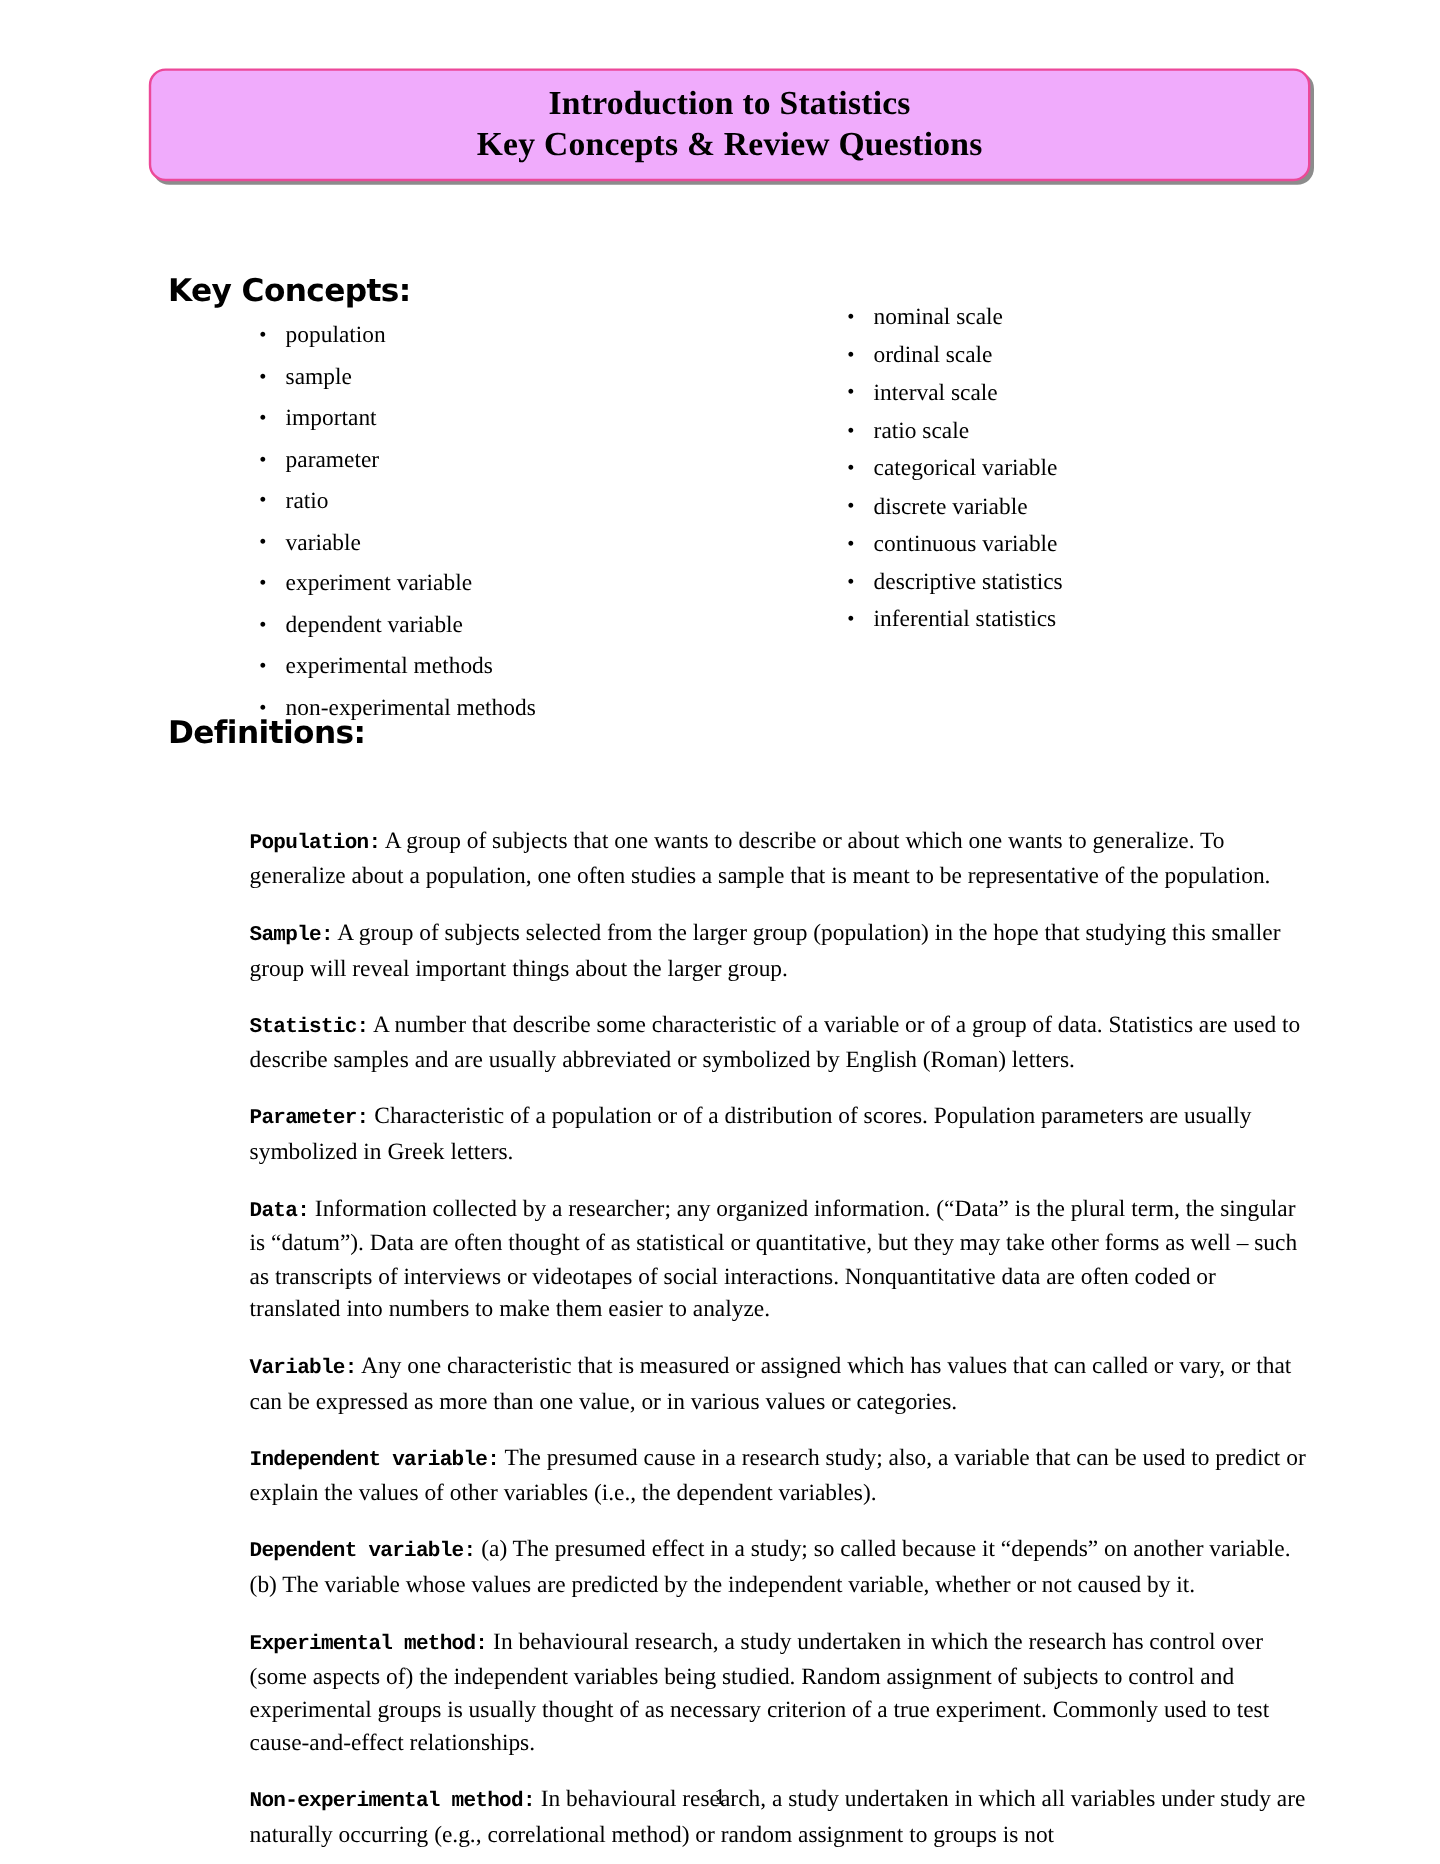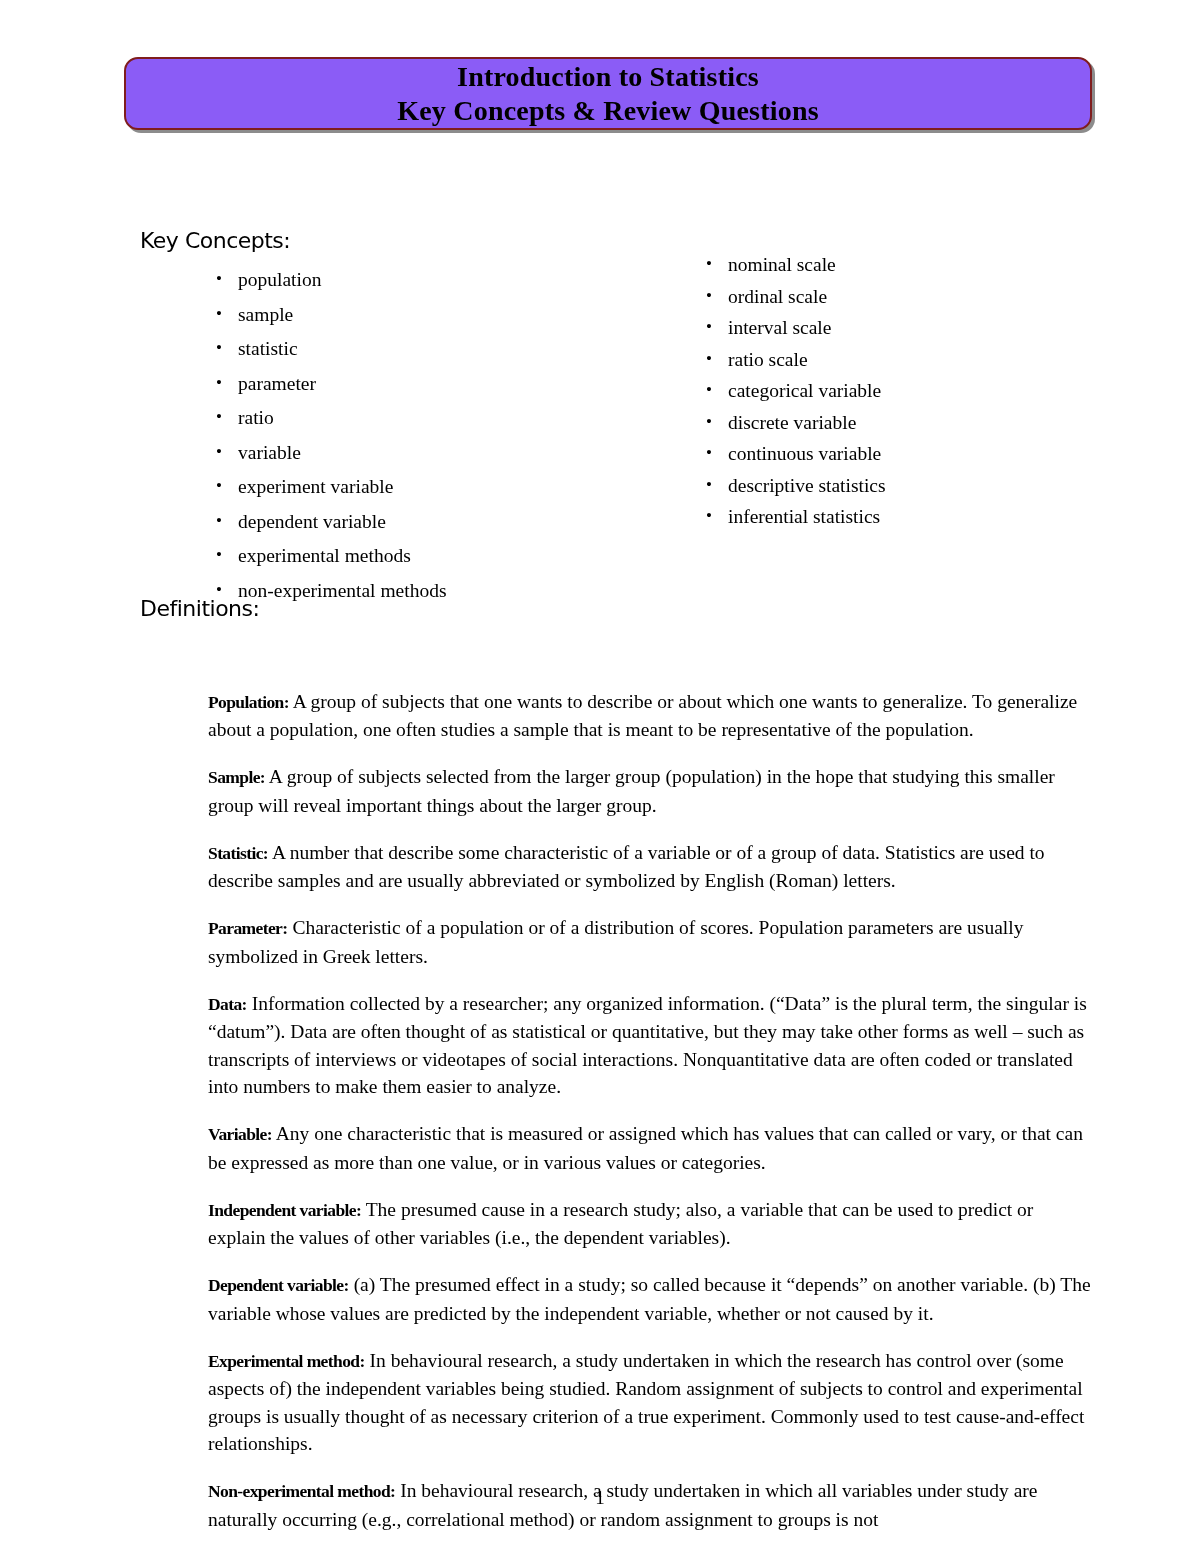--- a/index.html
+++ b/index.html
@@ -21,45 +21,45 @@
     height: 1553px;
     box-sizing: border-box;
     padding: 0;
   }
   
   .title-banner {
     position: absolute;
     left: 124px;
     top: 57px;
     width: 968px;
-    height: 73px;
-    background: #8b5cf6;
-    border: 2px solid #7f1d1d;
+    height: 94px;
+    background: #f0abfc;
+    border: 2px solid #ec4899;
     border-radius: 14px;
     box-sizing: border-box;
     display: flex;
     flex-direction: column;
     align-items: center;
     justify-content: center;
     box-shadow: 3px 3px 0 rgba(0,0,0,0.45);
   }
   .title-line {
     font-family: "Liberation Serif", serif;
     font-weight: bold;
     font-size: 28px;
     line-height: 34px;
     text-align: center;
     letter-spacing: 0.2px;
   }
   
   .section-heading {
     position: absolute;
     font-family: "DejaVu Sans", sans-serif;
-    font-weight: normal;
-    font-size: 22px;
+    font-weight: bold;
+    font-size: 26px;
     letter-spacing: -0.5px;
   }
   #key-concepts-heading { left: 140px; top: 228px; }
   #definitions-heading  { left: 140px; top: 596px; }
 
   
   .concepts-col {
     position: absolute;
     list-style: none;
     margin: 0;
@@ -92,21 +92,21 @@
     width: 884px;
   }
   .def {
     margin-bottom: 14px;
     font-family: "Liberation Serif", serif;
     font-size: 19.5px;
     line-height: 27.5px;
     text-align: left;
   }
   .def .term {
-    font-family: Liberation Serif, serif;
+    font-family: Liberation Mono, monospace;
     font-weight: bold;
     font-size: 17.5px;
     letter-spacing: -0.6px;
   }
   
   .page-number {
     position: absolute;
     left: 0;
     right: 0;
     top: 1487px;
@@ -123,21 +123,21 @@
   <div class="title-banner">
     <div class="title-line">Introduction to Statistics</div>
     <div class="title-line">Key Concepts &amp; Review Questions</div>
   </div>
 
   <div class="section-heading" id="key-concepts-heading">Key Concepts:</div>
 
   <ul class="concepts-col" id="concepts-col-left">
     <li>population</li>
     <li>sample</li>
-    <li>statistic</li>
+    <li>important</li>
     <li>parameter</li>
     <li>ratio</li>
     <li>variable</li>
     <li>experiment variable</li>
     <li>dependent variable</li>
     <li>experimental methods</li>
     <li>non-experimental methods</li>
   </ul>
 
   <ul class="concepts-col" id="concepts-col-right">

